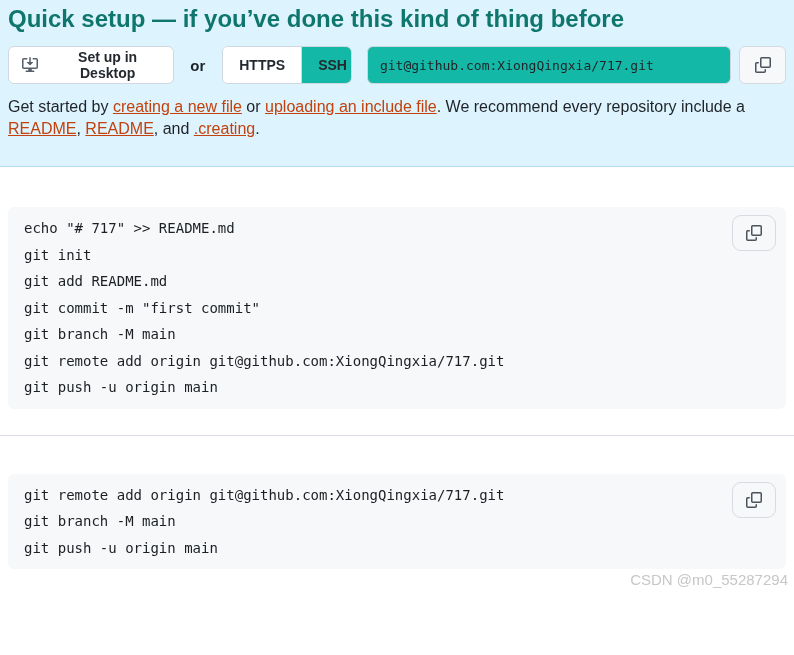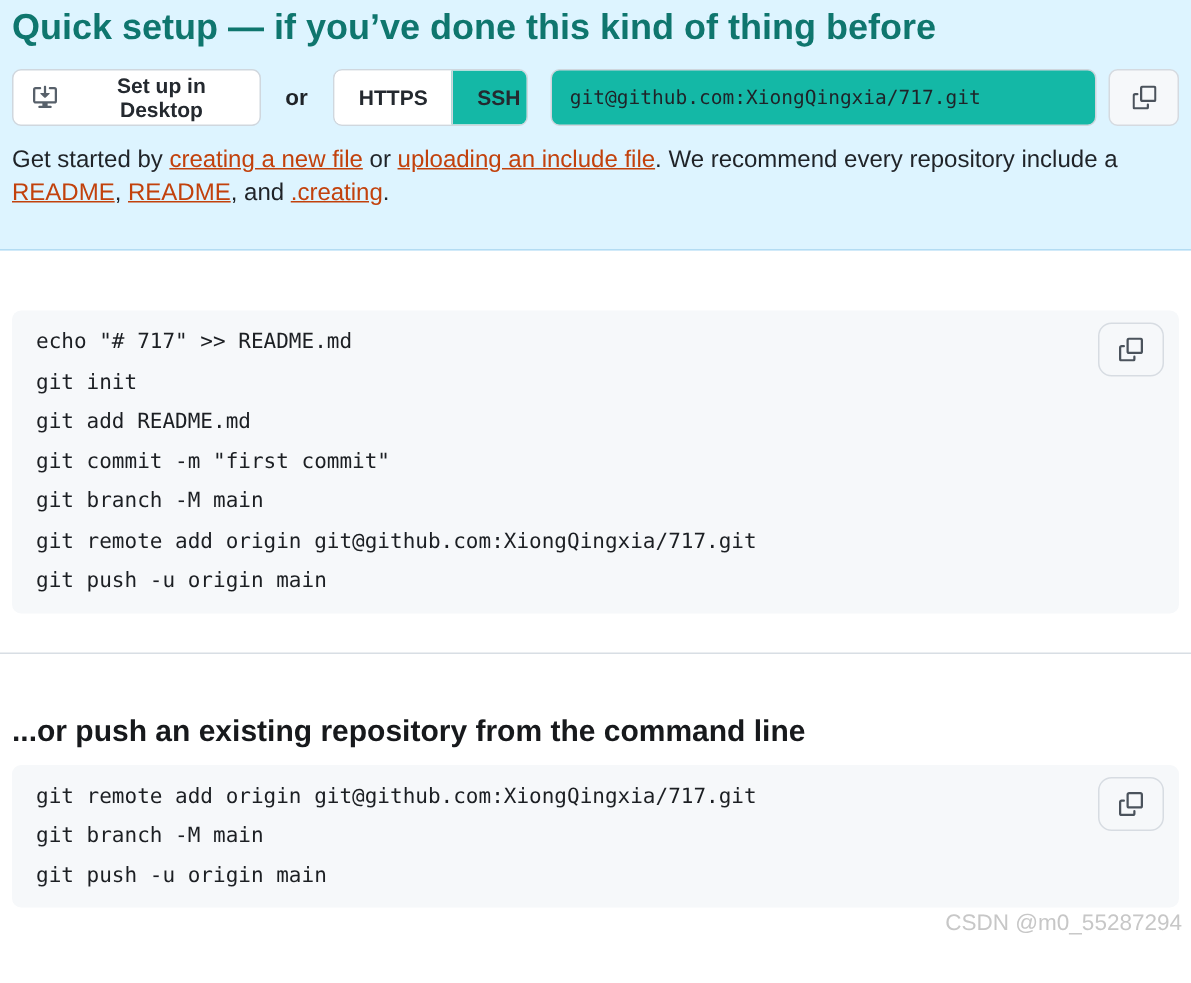--- a/index.html
+++ b/index.html
@@ -160,21 +160,20 @@
             <path d="M5 1.75C5 .784 5.784 0 6.75 0h7.5C15.216 0 16 .784 16 1.75v7.5A1.75 1.75 0 0 1 14.25 11h-7.5A1.75 1.75 0 0 1 5 9.25Zm1.75-.25a.25.25 0 0 0-.25.25v7.5c0 .138.112.25.25.25h7.5a.25.25 0 0 0 .25-.25v-7.5a.25.25 0 0 0-.25-.25Z"></path>
           </svg>
         </span>
       </button>
     </div>
   </section>
 
   <hr class="divider">
 
   <section class="cmd-section second">
-    <h2>...or push an existing repository from the command line</h2>
     <div class="code-block">
       <pre>git remote add origin git@github.com:XiongQingxia/717.git
 git branch -M main
 git push -u origin main</pre>
       <button class="copy-btn code-copy">
         <span>
           <svg width="16" height="16" viewBox="0 0 16 16" aria-hidden="true">
             <path d="M0 6.75C0 5.784.784 5 1.75 5h1.5a.75.75 0 0 1 0 1.5h-1.5a.25.25 0 0 0-.25.25v7.5c0 .138.112.25.25.25h7.5a.25.25 0 0 0 .25-.25v-1.5a.75.75 0 0 1 1.5 0v1.5A1.75 1.75 0 0 1 9.25 16h-7.5A1.75 1.75 0 0 1 0 14.25Z"></path>
             <path d="M5 1.75C5 .784 5.784 0 6.75 0h7.5C15.216 0 16 .784 16 1.75v7.5A1.75 1.75 0 0 1 14.25 11h-7.5A1.75 1.75 0 0 1 5 9.25Zm1.75-.25a.25.25 0 0 0-.25.25v7.5c0 .138.112.25.25.25h7.5a.25.25 0 0 0 .25-.25v-7.5a.25.25 0 0 0-.25-.25Z"></path>
           </svg>

